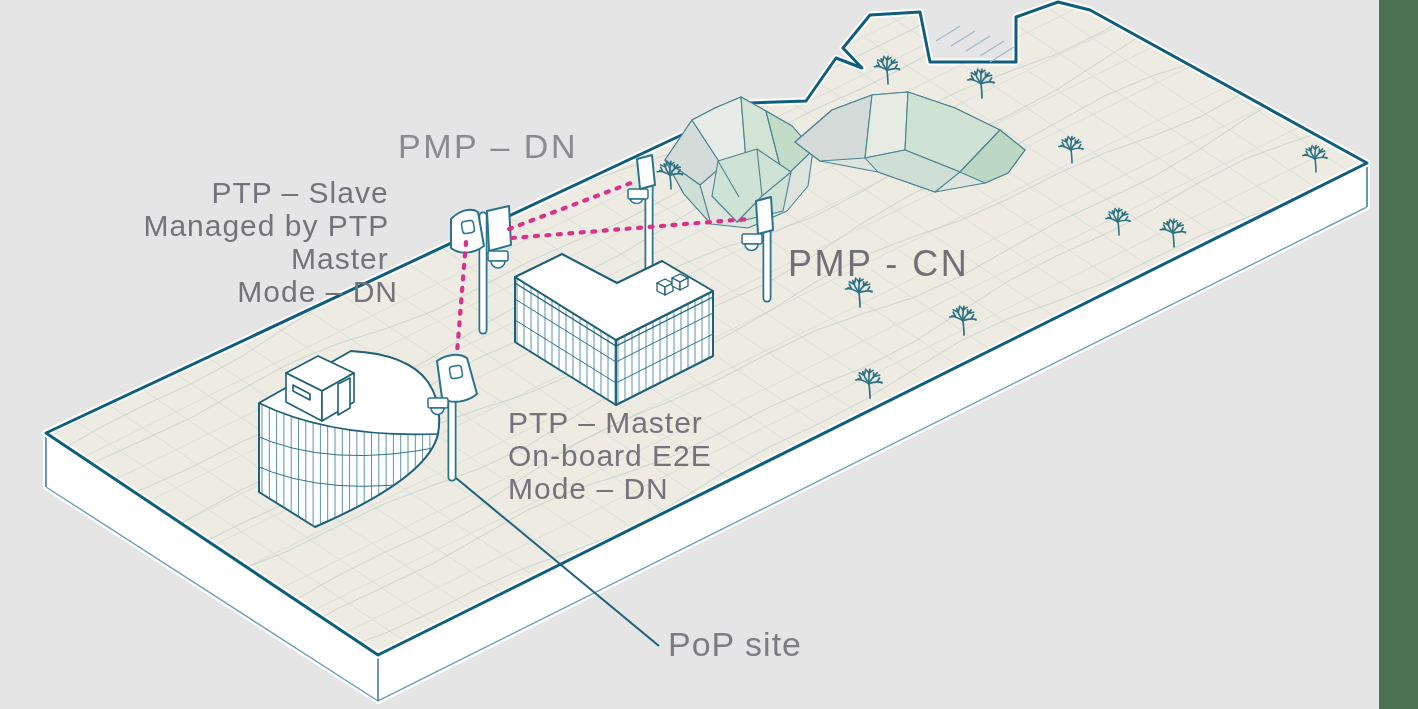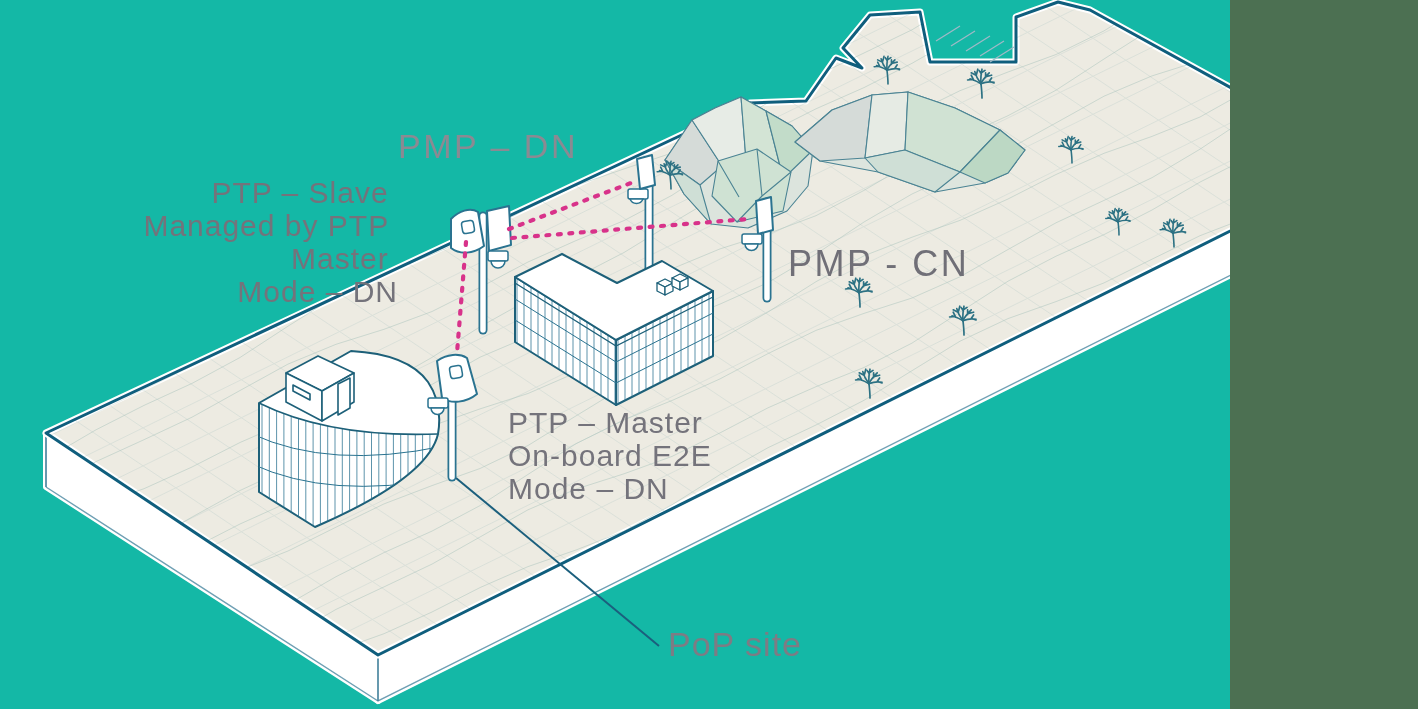--- a/index.html
+++ b/index.html
@@ -1,16 +1,16 @@
 <!DOCTYPE html>
 <html><head>
 <meta charset="utf-8">
 <style>
   html,body{margin:0;padding:0;background:#4c7052;}
-  .stage{position:relative;width:1230px;height:709px;background:#14b8a6;overflow:hidden;
+  .stage{position:relative;width:1379px;height:709px;background:#e5e5e5;overflow:hidden;
          font-family:"Liberation Sans", sans-serif;}
   svg{position:absolute;left:0;top:0;}
   text{font-family:"Liberation Sans", sans-serif;}
   .lbl-big{font-size:34px;letter-spacing:2.5px;fill:#8b8a92;}
   .lbl-cn{font-size:36px;letter-spacing:2.5px;fill:#706f77;}
   .lbl-block{font-size:30px;letter-spacing:1px;fill:#74737b;}
   .lbl-pop{font-size:34px;letter-spacing:1px;fill:#7d7c84;}
 </style>
 </head>
 <body>

